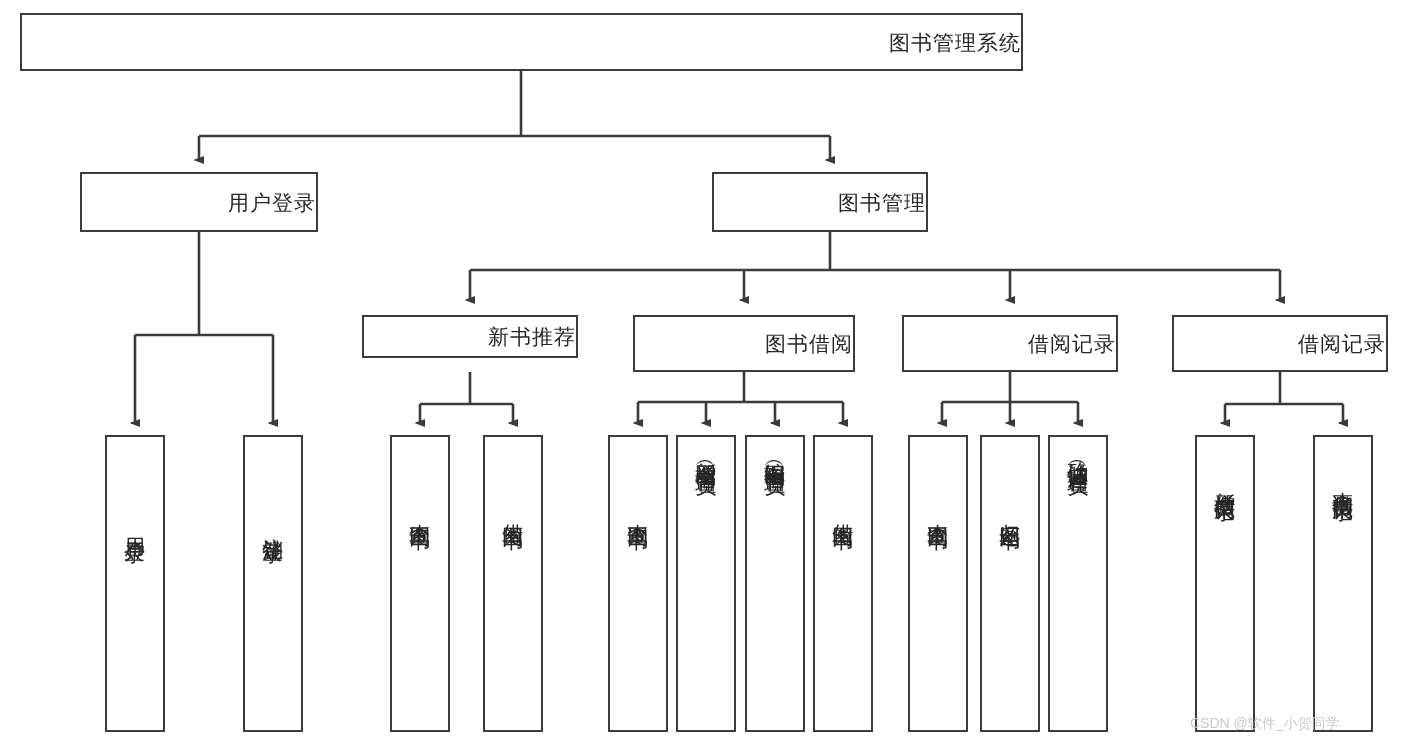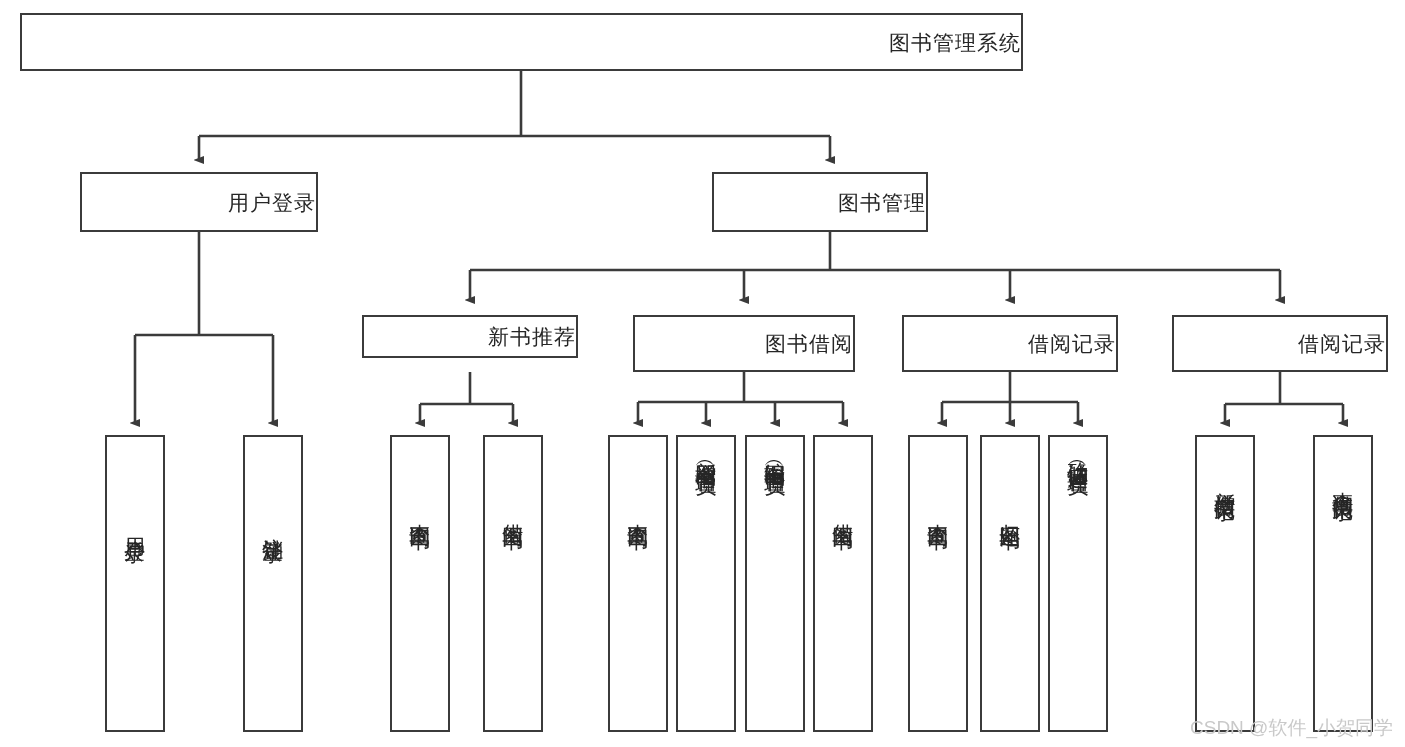--- a/index.html
+++ b/index.html
@@ -30,21 +30,21 @@
     text-orientation:upright;
     font-size:21px;
     line-height:1.32;
     letter-spacing:2px;
     margin:0 auto;
   }
   .v-node.tall .lbl{letter-spacing:2px;}
   .watermark{
     position:absolute;
     color:#c9c9c9;
-    font-size:19px;
+    font-size:14px;
     white-space:nowrap;
     user-select:none;
   }
 </style>
 </head>
 <body>
 
 <div id="stage">
 
   <svg class="edges" viewBox="0 0 1405 747">

